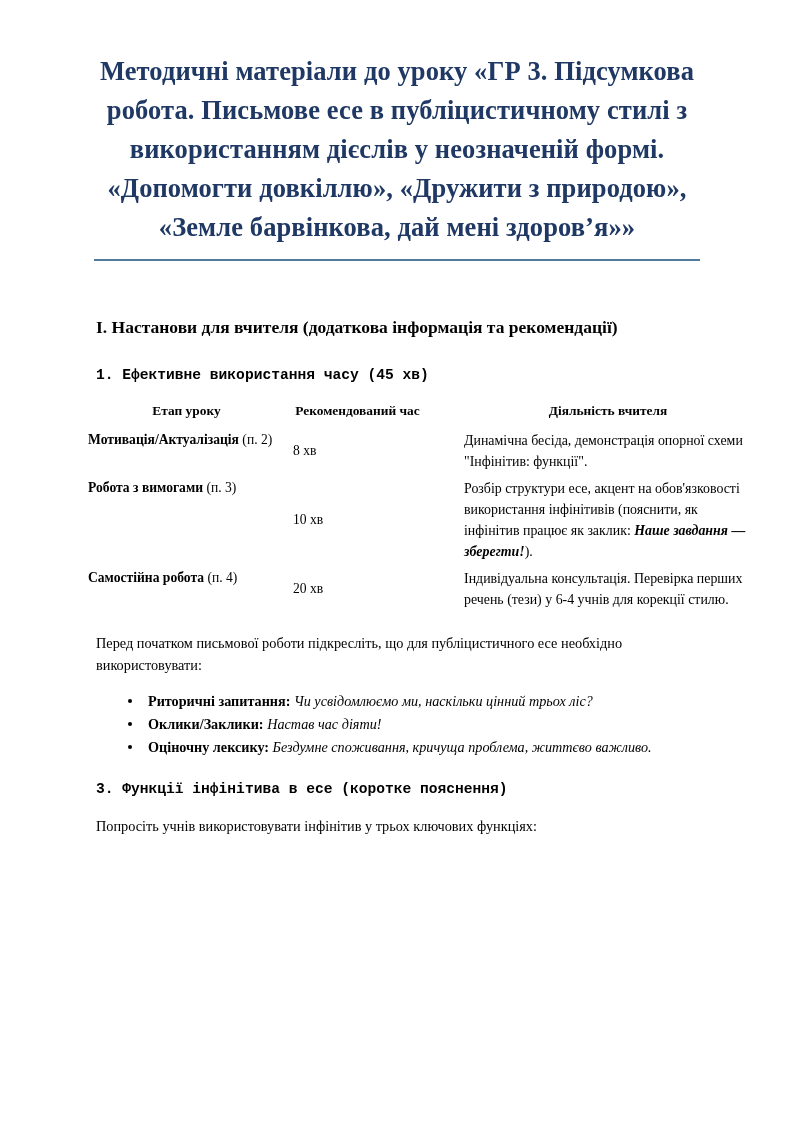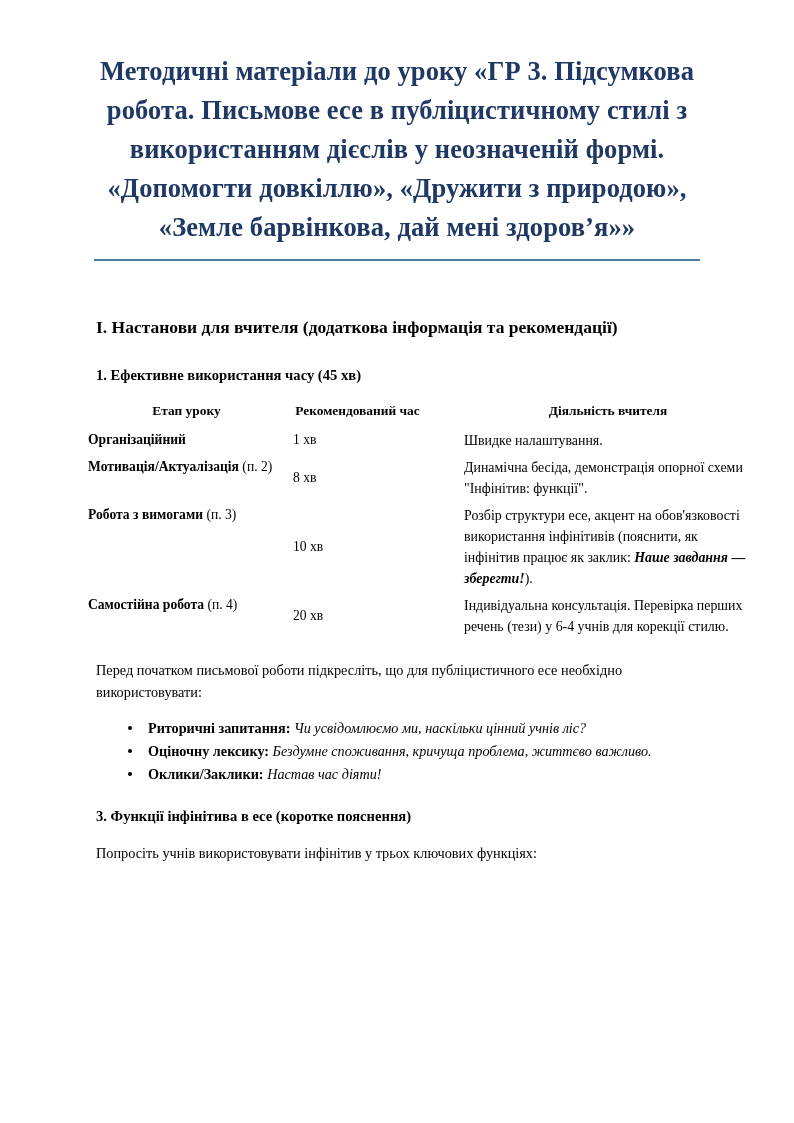--- a/index.html
+++ b/index.html
@@ -53,20 +53,21 @@
     line-height: 27px;
     color: #000000;
   }
   .h-sub {
     margin: 0;
     padding: 24px 42px 0 42px;
     font-weight: bold;
     font-size: 14.6px;
     line-height: 20px;
     color: #000000;
+    font-family: Liberation Mono, monospace;
   }
   .h-sub.tight { padding-top: 20px; }
 
   
   .p-body {
     margin: 0;
     padding: 16px 46px 0 42px;
     font-size: 14.3px;
     line-height: 22px;
     text-align: left;
@@ -170,25 +171,20 @@
           <col class="c3">
         </colgroup>
       <thead>
         <tr>
           <th>Етап уроку</th>
           <th>Рекомендований час</th>
           <th class="c3h">Діяльність вчителя</th>
         </tr>
       </thead>
       <tbody>
-          <tr>
-            <td class="stage"><span>Організаційний</span></td>
-            <td class="time">1 хв</td>
-            <td class="act">Швидке налаштування.</td>
-          </tr>
           <tr>
             <td class="stage"><span>Мотивація/Актуалізація</span><span class="reg"> (п. 2)</span></td>
             <td class="time mid">8 хв</td>
             <td class="act">Динамічна бесіда, демонстрація опорної схеми "Інфінітив: функції".</td>
           </tr>
           <tr>
             <td class="stage"><span>Робота з вимогами</span><span class="reg"> (п. 3)</span></td>
             <td class="time mid">10 хв</td>
             <td class="act">Розбір структури есе, акцент на обов'язковості використання інфінітивів (пояснити, як інфінітив працює як заклик: <em class="bi">Наше завдання — зберегти!</em>).</td>
           </tr>
@@ -198,22 +194,22 @@
             <td class="act">Індивідуальна консультація. Перевірка перших речень (тези) у 6-4 учнів для корекції стилю.</td>
           </tr>
         </tbody>
     </table>
   </div>
 
 
   <p class="p-body">Перед початком письмової роботи підкресліть, що для публіцистичного есе необхідно використовувати:</p>
 
   <ul class="bullets">
-      <li><b>Риторичні запитання:</b><i> Чи усвідомлюємо ми, наскільки цінний учнів ліс?</i></li>
+      <li><b>Риторичні запитання:</b><i> Чи усвідомлюємо ми, наскільки цінний трьох ліс?</i></li>
+      <li><b>Оклики/Заклики:</b><i> Настав час діяти!</i></li>
       <li><b>Оціночну лексику:</b><i> Бездумне споживання, кричуща проблема, життєво важливо.</i></li>
-      <li><b>Оклики/Заклики:</b><i> Настав час діяти!</i></li>
     </ul>
 
   <h3 class="h-sub tight">3. Функції інфінітива в есе (коротке пояснення)</h3>
 
   <p class="p-body">Попросіть учнів використовувати інфінітив у трьох ключових функціях:</p>
 
 </div>
 
 </body></html>

